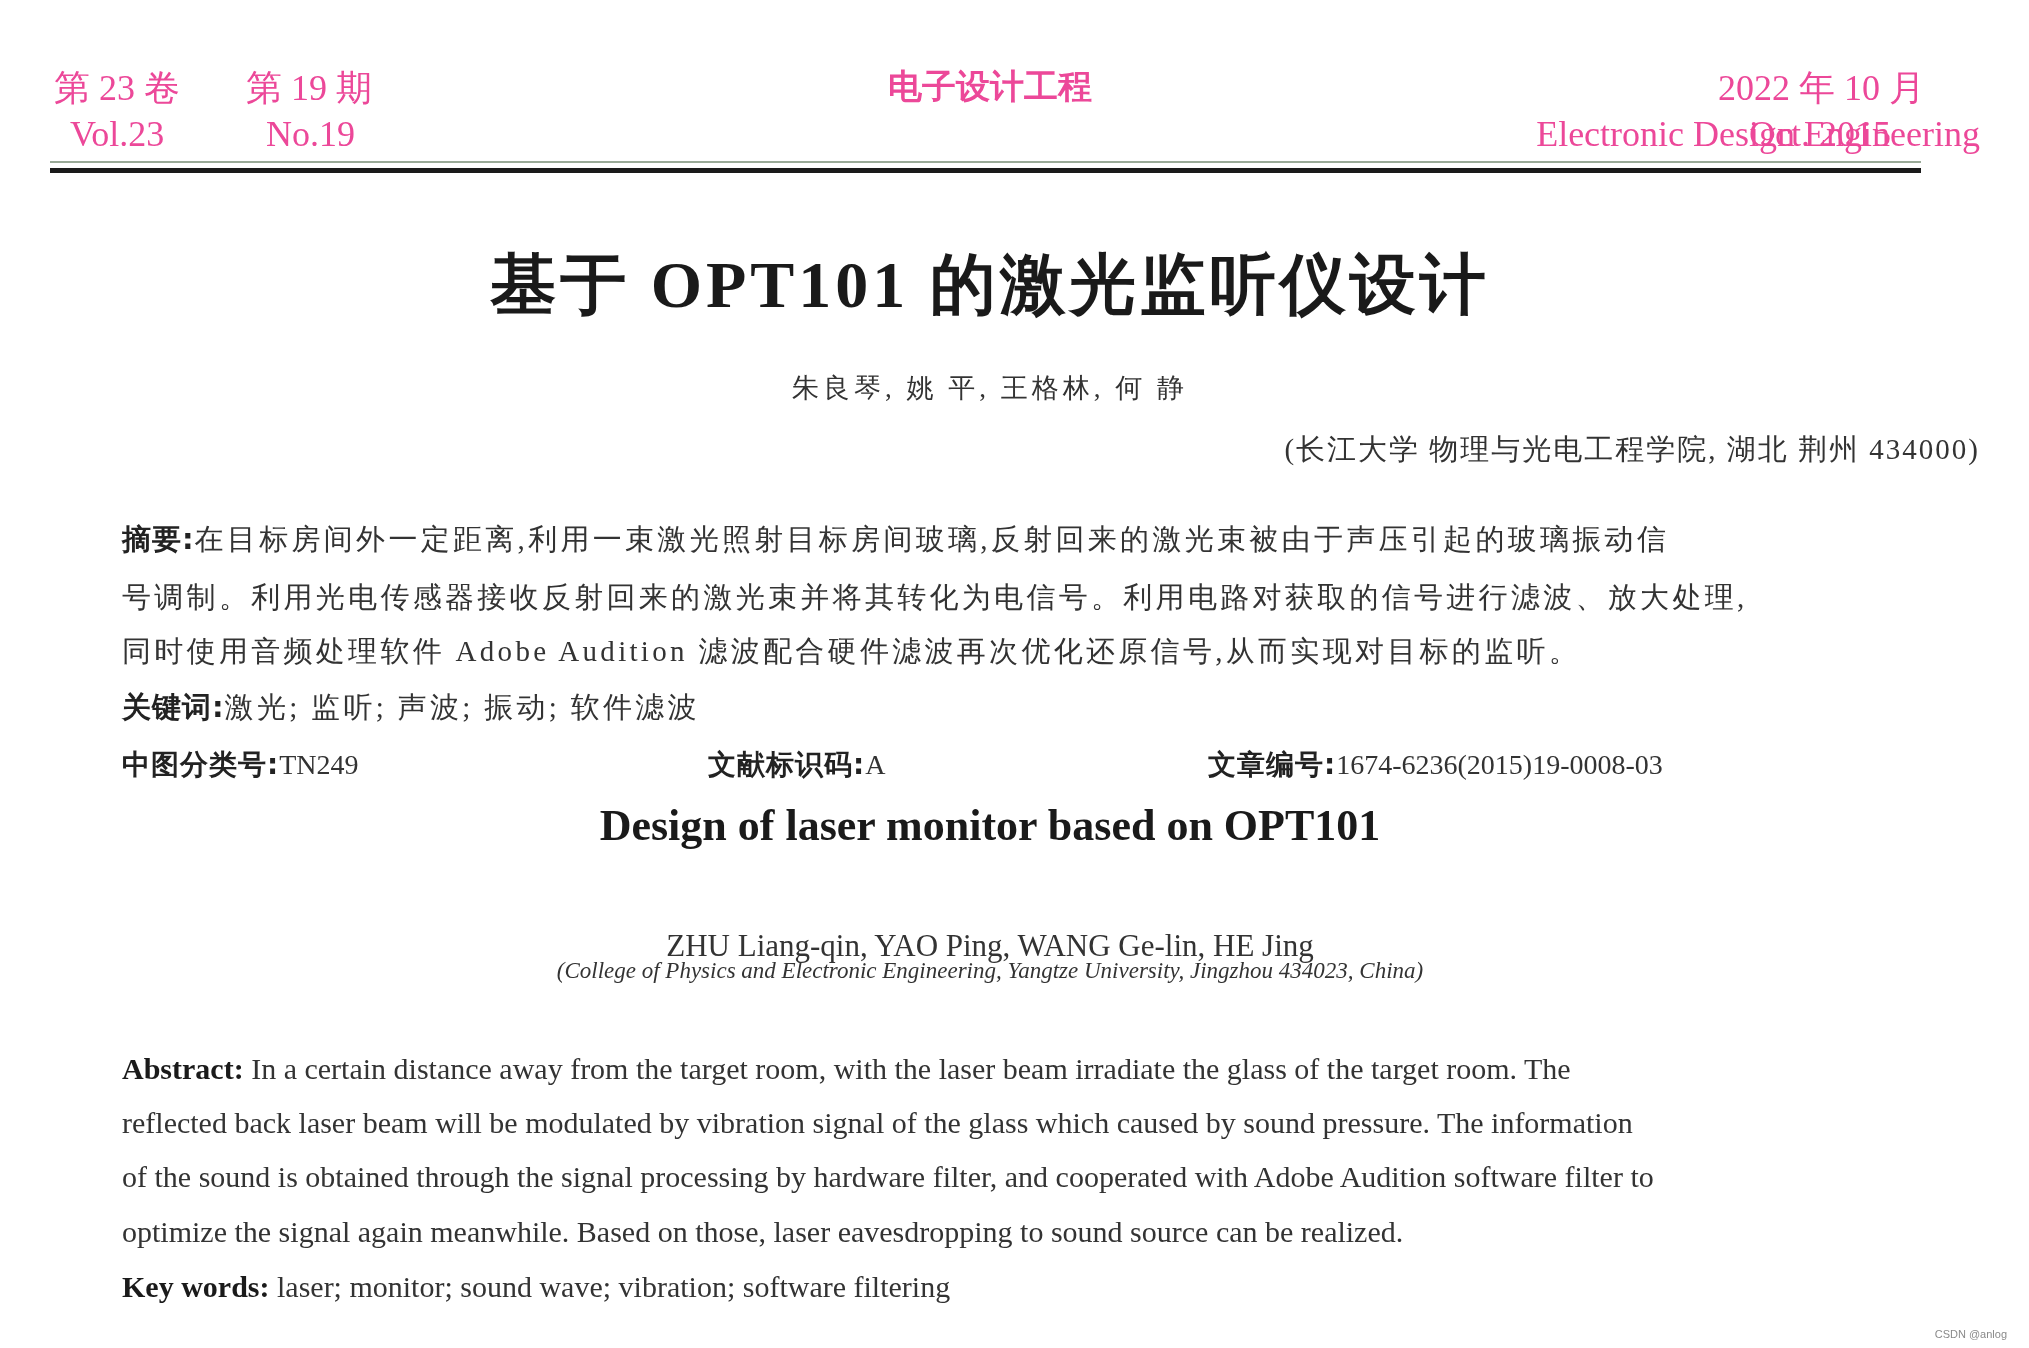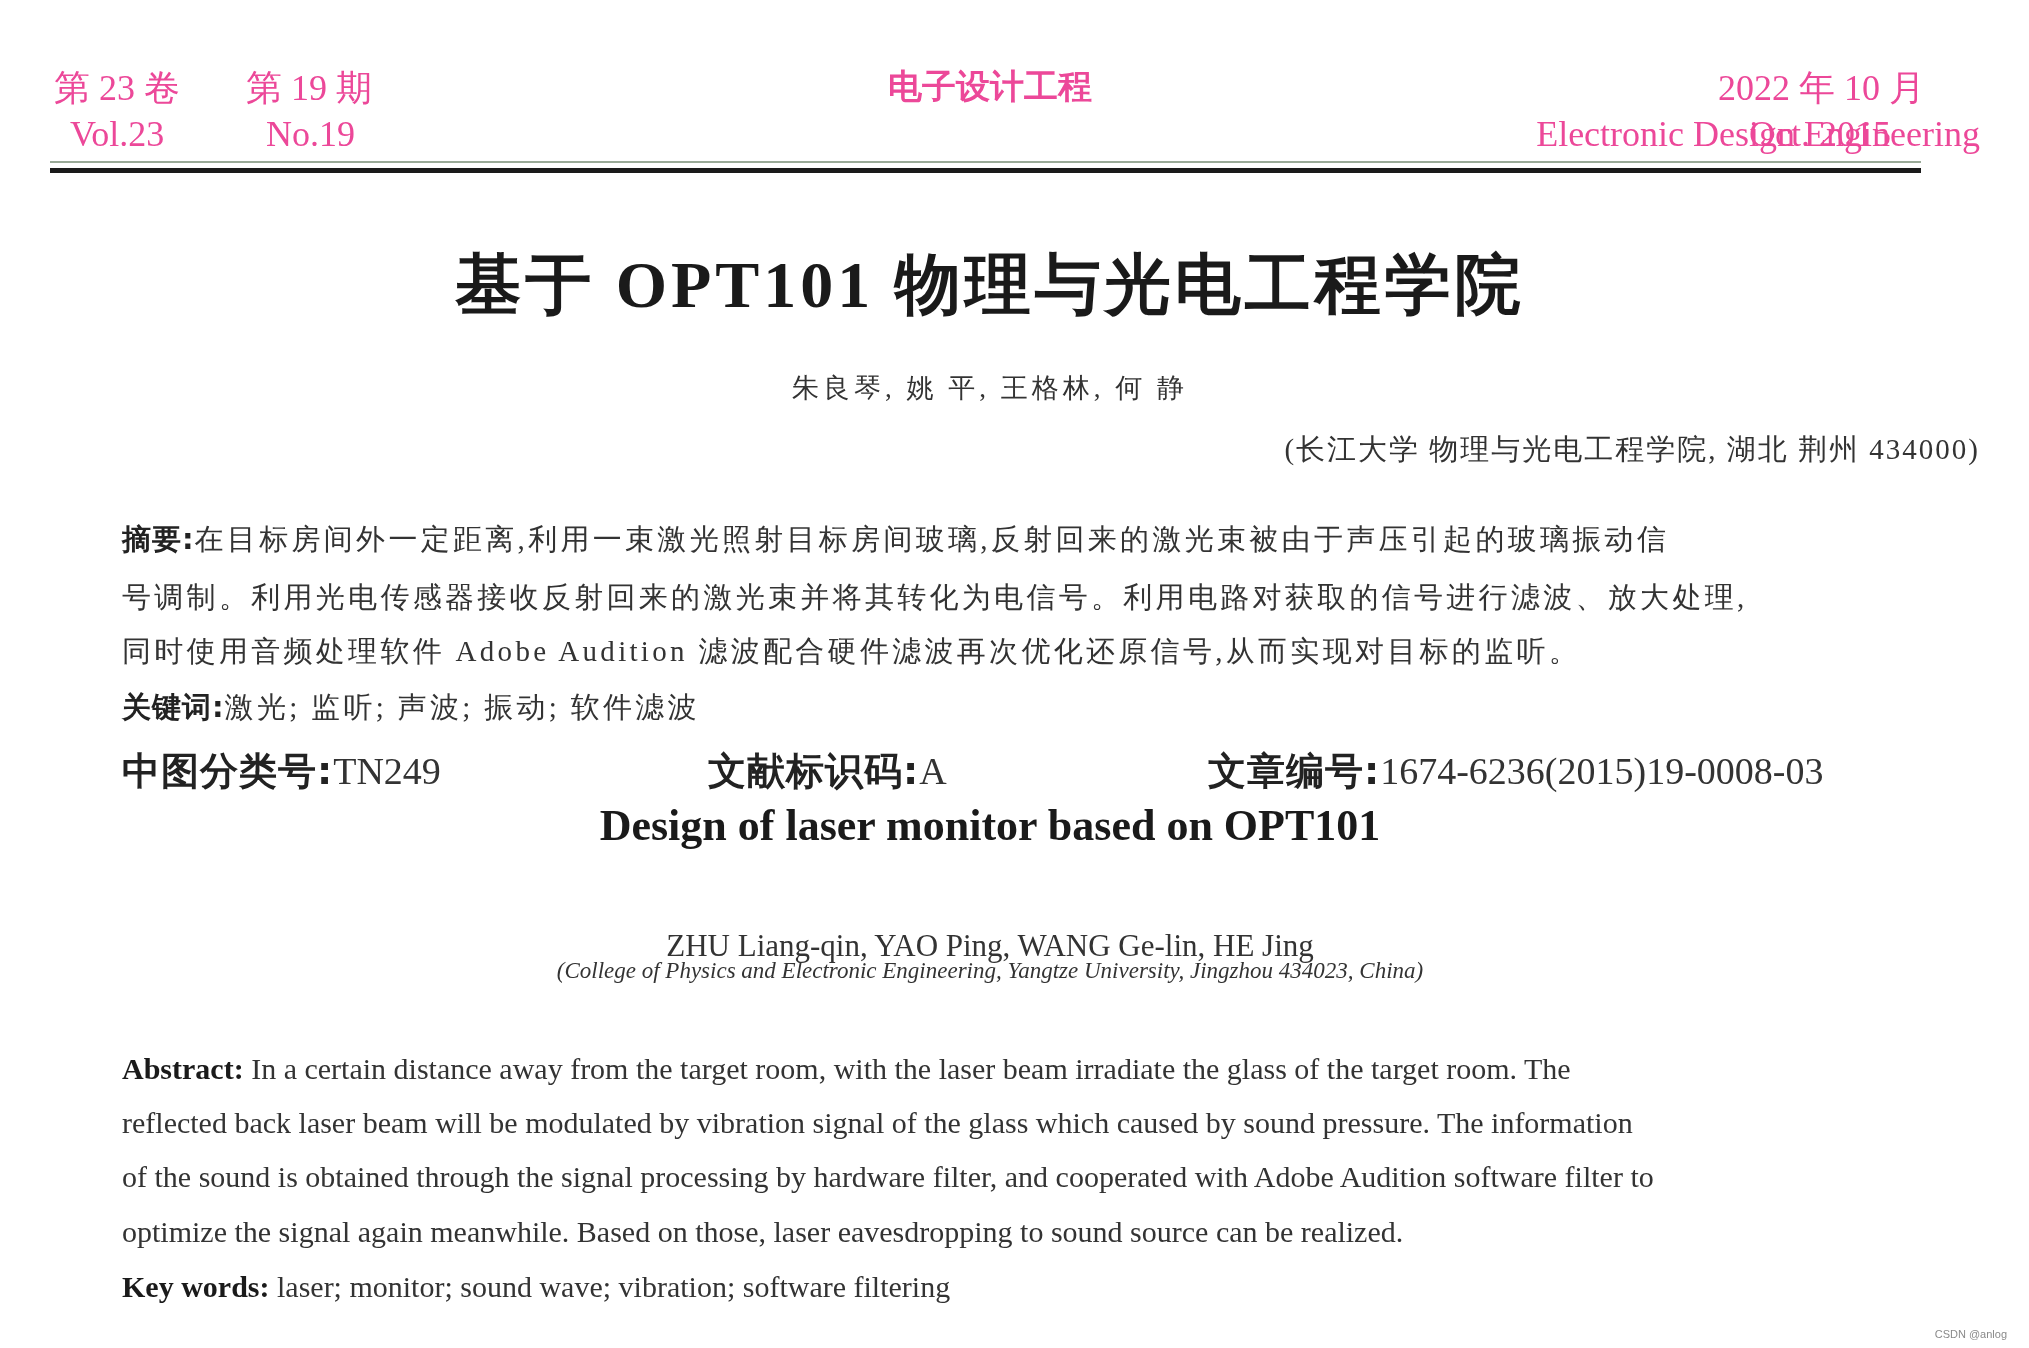--- a/index.html
+++ b/index.html
@@ -15,21 +15,21 @@
   .hdr-center-en { left: 0; width: 1980px; text-align: right; top: 112px; font-size: 36px; }
   .hdr-right-cn { right: 104px; top: 66px; }
   .hdr-right-en { right: 138px; top: 112px; }
   .rule-thin { left: 50px; width: 1871px; top: 161px; height: 2px; background: #9aaa98; }
   .rule-thick { left: 50px; width: 1871px; top: 168px; height: 5px; background: #1a1a1a; }
   .title-cn { left: 0; width: 1980px; text-align: center; top: 240px; font-size: 66px; font-weight: bold; letter-spacing: 4px; color: #1a1a1a; }
   .authors-cn { left: 0; width: 1980px; text-align: center; top: 370px; font-size: 27px; letter-spacing: 4px; color: #333; }
   .affil-cn { left: 0; width: 1980px; text-align: right; top: 430px; font-size: 29px; letter-spacing: 2px; color: #333; }
   .para-cn { left: 122px; width: 1740px; font-size: 29px; letter-spacing: 3.3px; color: #333; }
   .bold-lbl { font-weight: bold; font-family: "DejaVu Sans", sans-serif; color: #222; letter-spacing: 1px; }
-  .cls { top: 746px; font-size: 38px; color: #333; }
+  .cls { top: 746px; font-size: 28px; color: #333; }
   .title-en { left: 0; width: 1980px; text-align: center; top: 800px; font-size: 44px; font-weight: bold; color: #1a1a1a; }
   .authors-en { left: 0; width: 1980px; text-align: center; top: 928px; font-size: 31px; color: #333; }
   .affil-en { left: 0; width: 1980px; text-align: center; top: 958px; font-size: 23px; font-style: italic; color: #333; }
   .para-en { left: 122px; font-size: 30px; color: #333; }
   .para-en b { color: #1a1a1a; }
   .watermark { right: 22px; top: 1328px; font-family: "Liberation Sans", sans-serif; font-size: 11px; color: #8a8a8a; }
 </style>
 </head>
 <body>
 
@@ -40,21 +40,21 @@
   <div class="abs hdr hdr-en-2">No.19</div>
   <div class="abs hdr hdr-center-cn">电子设计工程</div>
   <div class="abs hdr hdr-center-en">Electronic Design Engineering</div>
   <div class="abs hdr hdr-right-cn">2022 年 10 月</div>
   <div class="abs hdr hdr-right-en">Oct. 2015</div>
   <div class="abs rule-thin"></div>
   <div class="abs rule-thick"></div>
 </div>
 
 <div>
-  <div class="abs title-cn">基于 OPT101 物理与光电工程学院</div>
+  <div class="abs title-cn">基于 OPT101 的激光监听仪设计</div>
   <div class="abs authors-cn">朱良琴, 姚 平, 王格林, 何 静</div>
   <div class="abs affil-cn">(长江大学 物理与光电工程学院, 湖北 荆州  434000)</div>
 
   <div class="abs para-cn" style="top:520px;">
     <span class="bold-lbl">摘要:</span><span>在目标房间外一定距离,利用一束激光照射目标房间玻璃,反射回来的激光束被由于声压引起的玻璃振动信</span>
   </div>
   <div class="abs para-cn" style="top:578px;">号调制。利用光电传感器接收反射回来的激光束并将其转化为电信号。利用电路对获取的信号进行滤波、放大处理,</div>
   <div class="abs para-cn" style="top:632px;">同时使用音频处理软件 Adobe Audition 滤波配合硬件滤波再次优化还原信号,从而实现对目标的监听。</div>
 
   <div class="abs para-cn" style="top:688px;">

